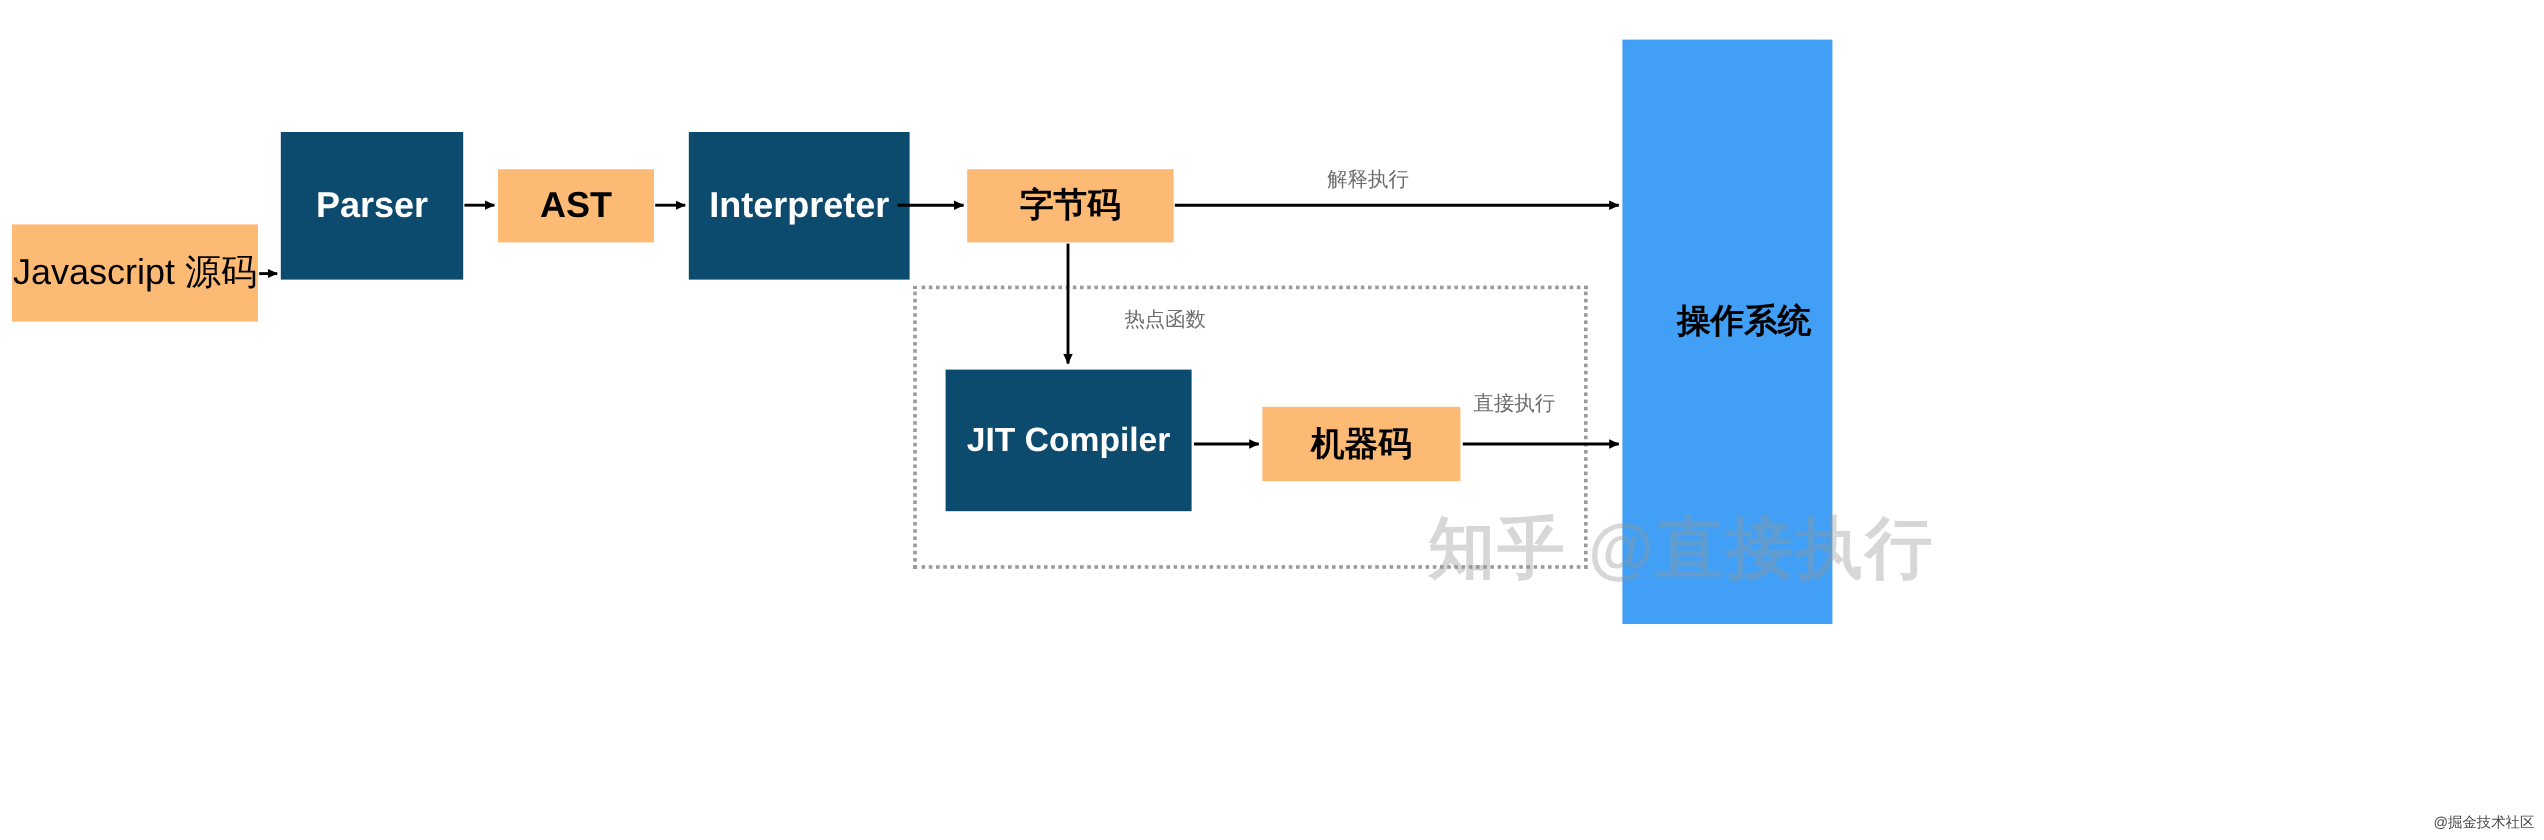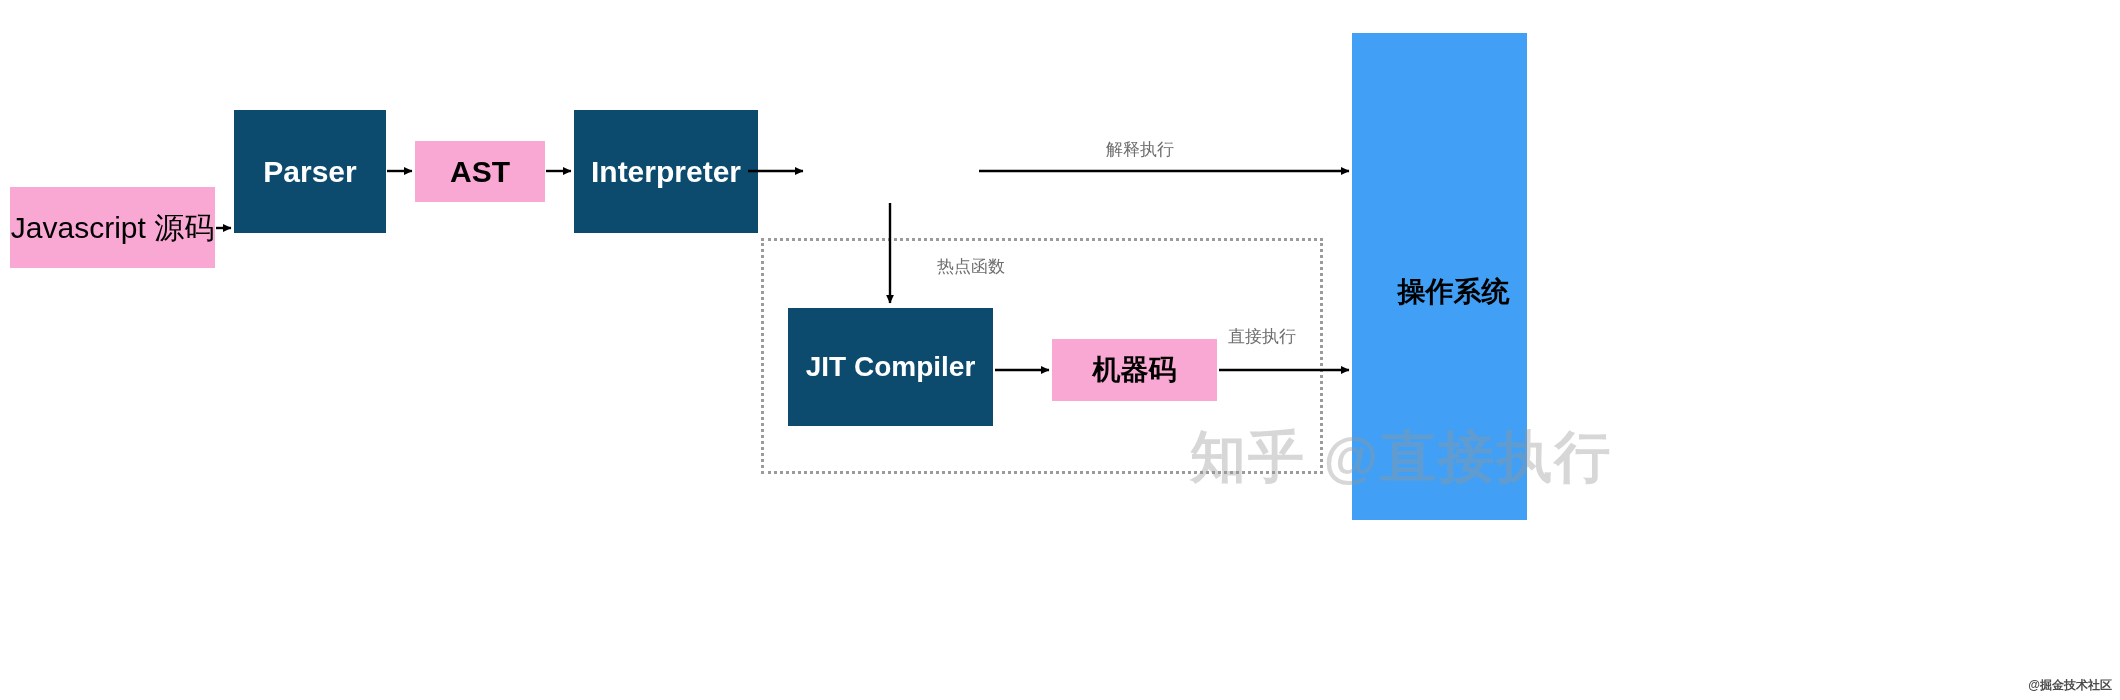--- a/index.html
+++ b/index.html
@@ -20,21 +20,21 @@
   .node {
     position: absolute;
     display: flex;
     align-items: center;
     justify-content: center;
     box-sizing: border-box;
     text-align: center;
     line-height: 1.1;
   }
   .node-green {
-    background: #f9a8d4;
+    background: #fdba74;
     color: #000000;
   }
   .node-black {
     background: #0c4a6e;
     color: #ffffff;
   }
   .node-blue {
     background: #41A0F5;
     color: #000000;
   }
@@ -44,21 +44,21 @@
 
   
   #node-js-source   { left: 10px;   top: 187px; width: 205px; height: 81px;  font-size: 30px; }
   #node-parser      { left: 234px;  top: 110px; width: 152px; height: 123px; font-size: 30px; font-weight: bold; }
   #node-ast         { left: 415px;  top: 141px; width: 130px; height: 61px;  font-size: 30px; font-weight: bold; }
   #node-interpreter { left: 574px;  top: 110px; width: 184px; height: 123px; font-size: 30px; font-weight: bold; }
   #node-bytecode    { left: 806px;  top: 141px; width: 172px; height: 61px;  font-size: 28px; font-weight: bold; }
   #node-jit         { left: 788px;  top: 308px; width: 205px; height: 118px; font-size: 28px; font-weight: bold; }
   #node-machinecode { left: 1052px; top: 339px; width: 165px; height: 62px;  font-size: 28px; font-weight: bold; }
   #node-os          { left: 1352px; top: 33px;  width: 175px; height: 487px; font-size: 28px; font-weight: bold; }
-  #node-os .node-label { position: absolute; top: 244px; left: 0; right: 0; padding-left: 28px; }
+  #node-os .node-label { position: absolute; top: 220px; left: 0; right: 0; padding-left: 28px; }
 
   
   #jit-region {
     position: absolute;
     left: 761px;
     top: 238px;
     width: 562px;
     height: 236px;
     border: 3px dotted #9b9b9b;
     box-sizing: border-box;
@@ -90,21 +90,21 @@
     letter-spacing: 2px;
     pointer-events: none;
   }
   #watermark-juejin {
     position: absolute;
     right: 8px;
     bottom: 6px;
     font-size: 12px;
     color: #4b4b4b;
     white-space: nowrap;
-    font-weight: bold;
+    font-weight: normal;
     pointer-events: none;
   }
 </style>
 </head>
 <body>
 
 <div id="canvas">
 
   <div id="jit-region"></div>
 
@@ -117,20 +117,23 @@
   </div>
 
   <div class="node node-green" id="node-ast">
     <span class="node-label">AST</span>
   </div>
 
   <div class="node node-black" id="node-interpreter">
     <span class="node-label">Interpreter</span>
   </div>
 
+  <div class="node node-green" id="node-bytecode">
+    <span class="node-label">字节码</span>
+  </div>
 
   <div class="node node-black" id="node-jit">
     <span class="node-label">JIT Compiler</span>
   </div>
 
   <div class="node node-green" id="node-machinecode">
     <span class="node-label">机器码</span>
   </div>
 
   <div class="node node-blue" id="node-os">

